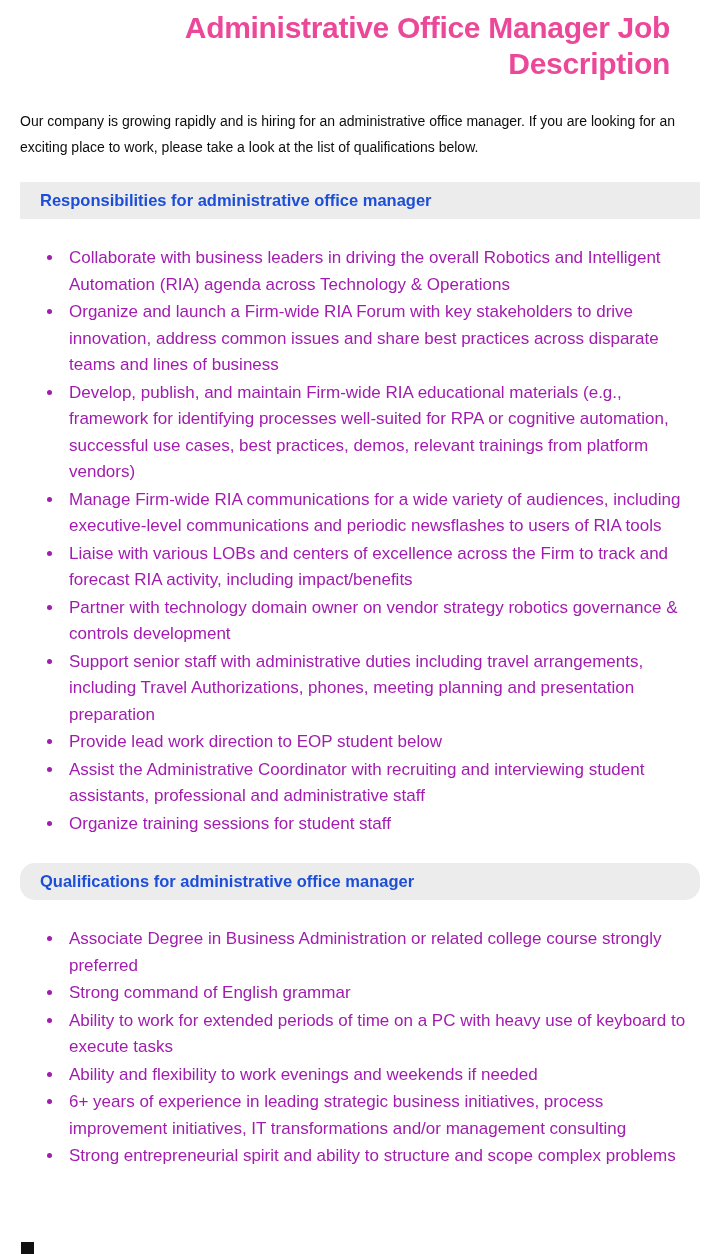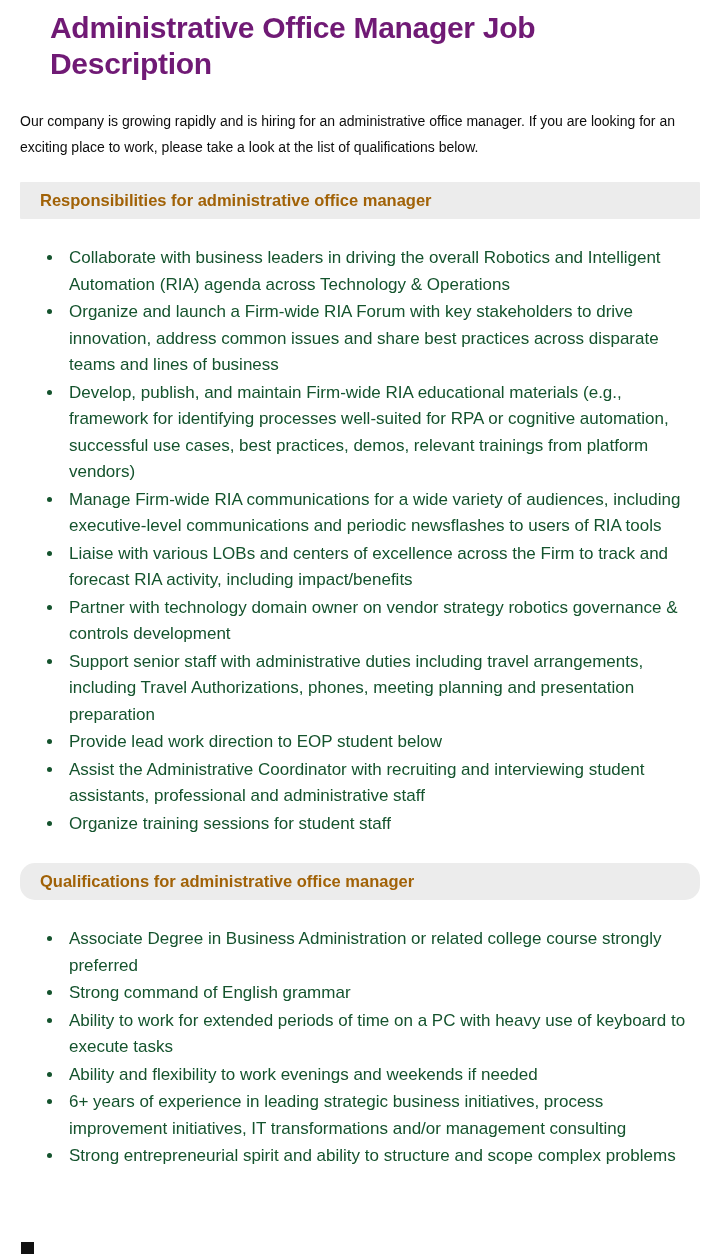--- a/index.html
+++ b/index.html
@@ -13,52 +13,52 @@
     overflow: hidden;
   }
   .page {
     padding: 10px 20px 0;
     position: relative;
   }
   h1.page-title {
     font-size: 30px;
     line-height: 1.2;
     font-weight: 700;
-    text-align: left;
+    text-align: right;
     max-width: 620px;
     margin: 0 auto 26px;
     letter-spacing: -0.3px;
-    color: #701a75;
+    color: #ec4899;
   }
   p.intro {
     font-size: 14px;
     line-height: 26px;
     margin-bottom: 22px;
     color: #0d0d0d;
   }
   .section-heading {
     background: #ececec;
     font-size: 16.5px;
     font-weight: 700;
     padding: 9px 20px;
     margin-bottom: 26px;
-    color: #a16207;
+    color: #1d4ed8;
     border-radius: 1px;
   }
   ul.bullet-list {
     margin: 0 0 26px;
     padding-left: 44px;
     list-style: disc outside;
   }
   ul.bullet-list li {
     font-size: 17px;
     line-height: 26.5px;
     padding-left: 5px;
     margin-bottom: 1px;
-    color: #14532d;
+    color: #a21caf;
   }
   .logo-fragment {
     position: absolute;
     left: 21px;
     top: 1242px;
     width: 13px;
     height: 12px;
     background: #111111;
   }
 </style>

